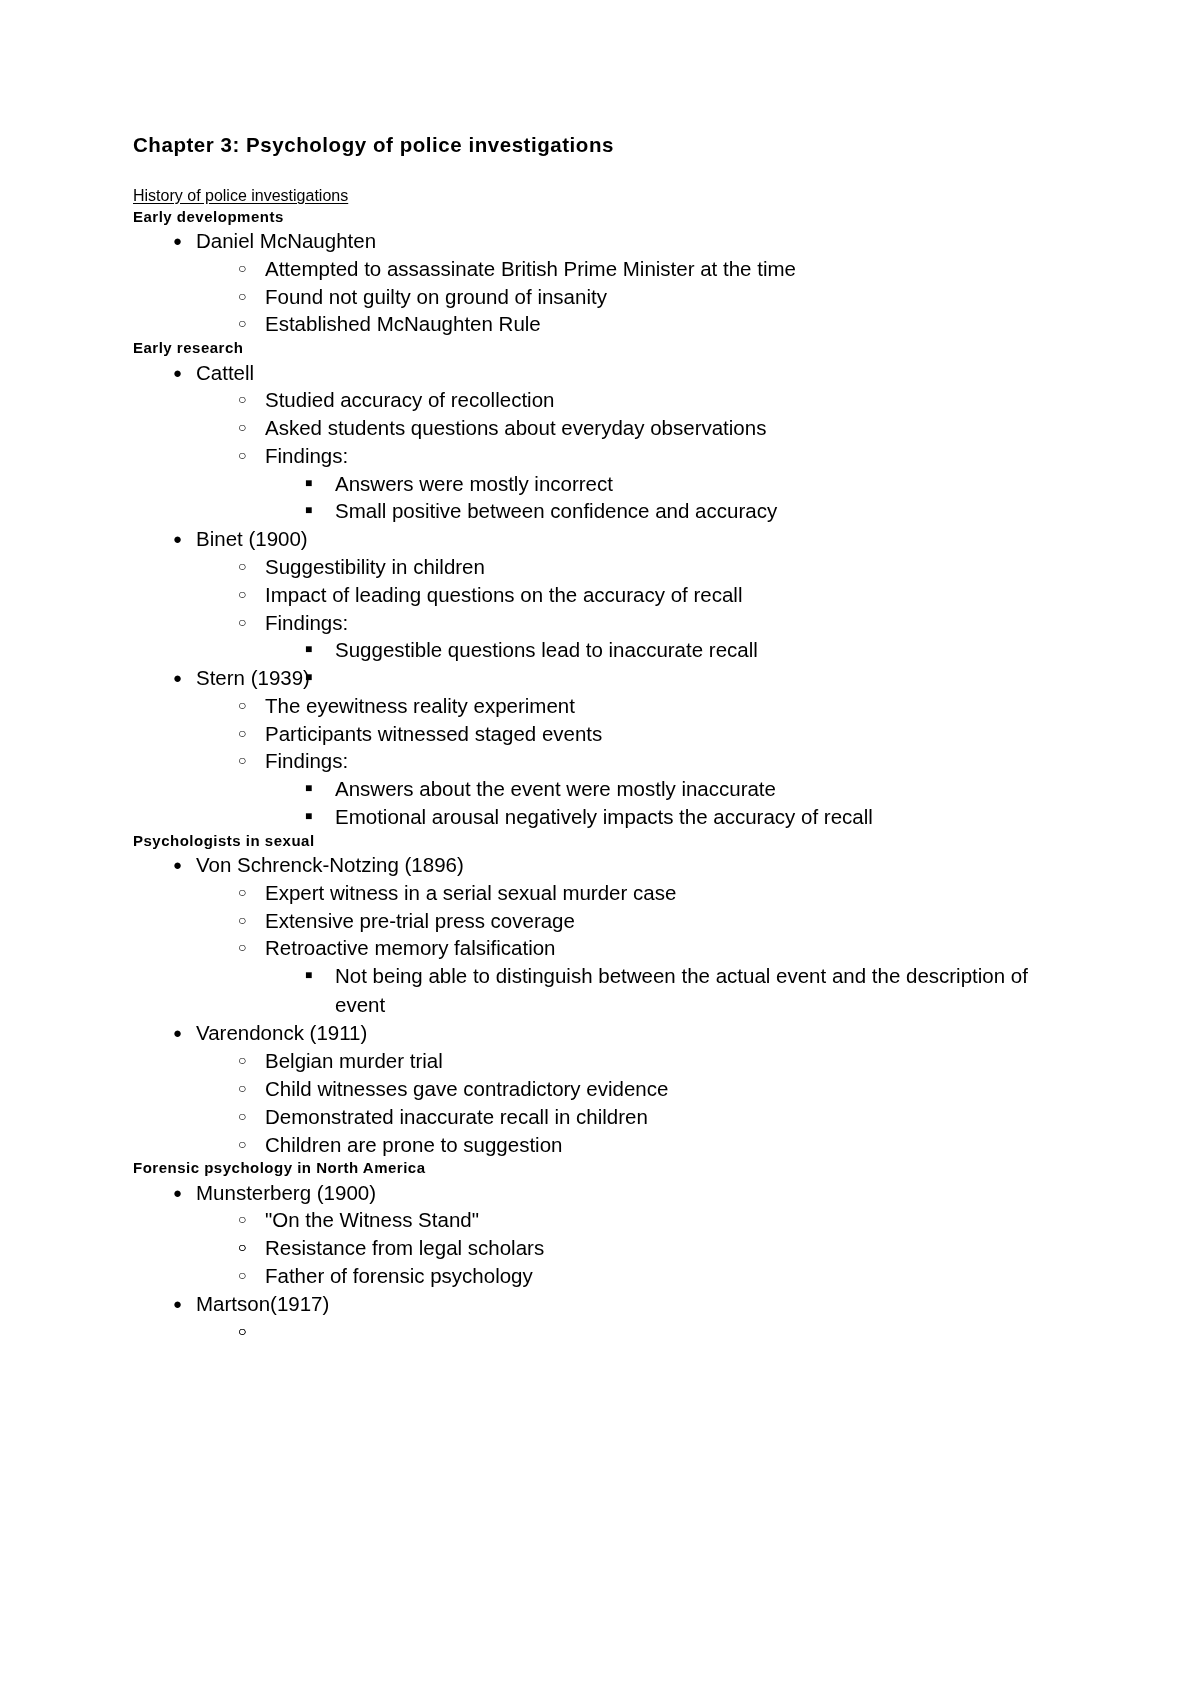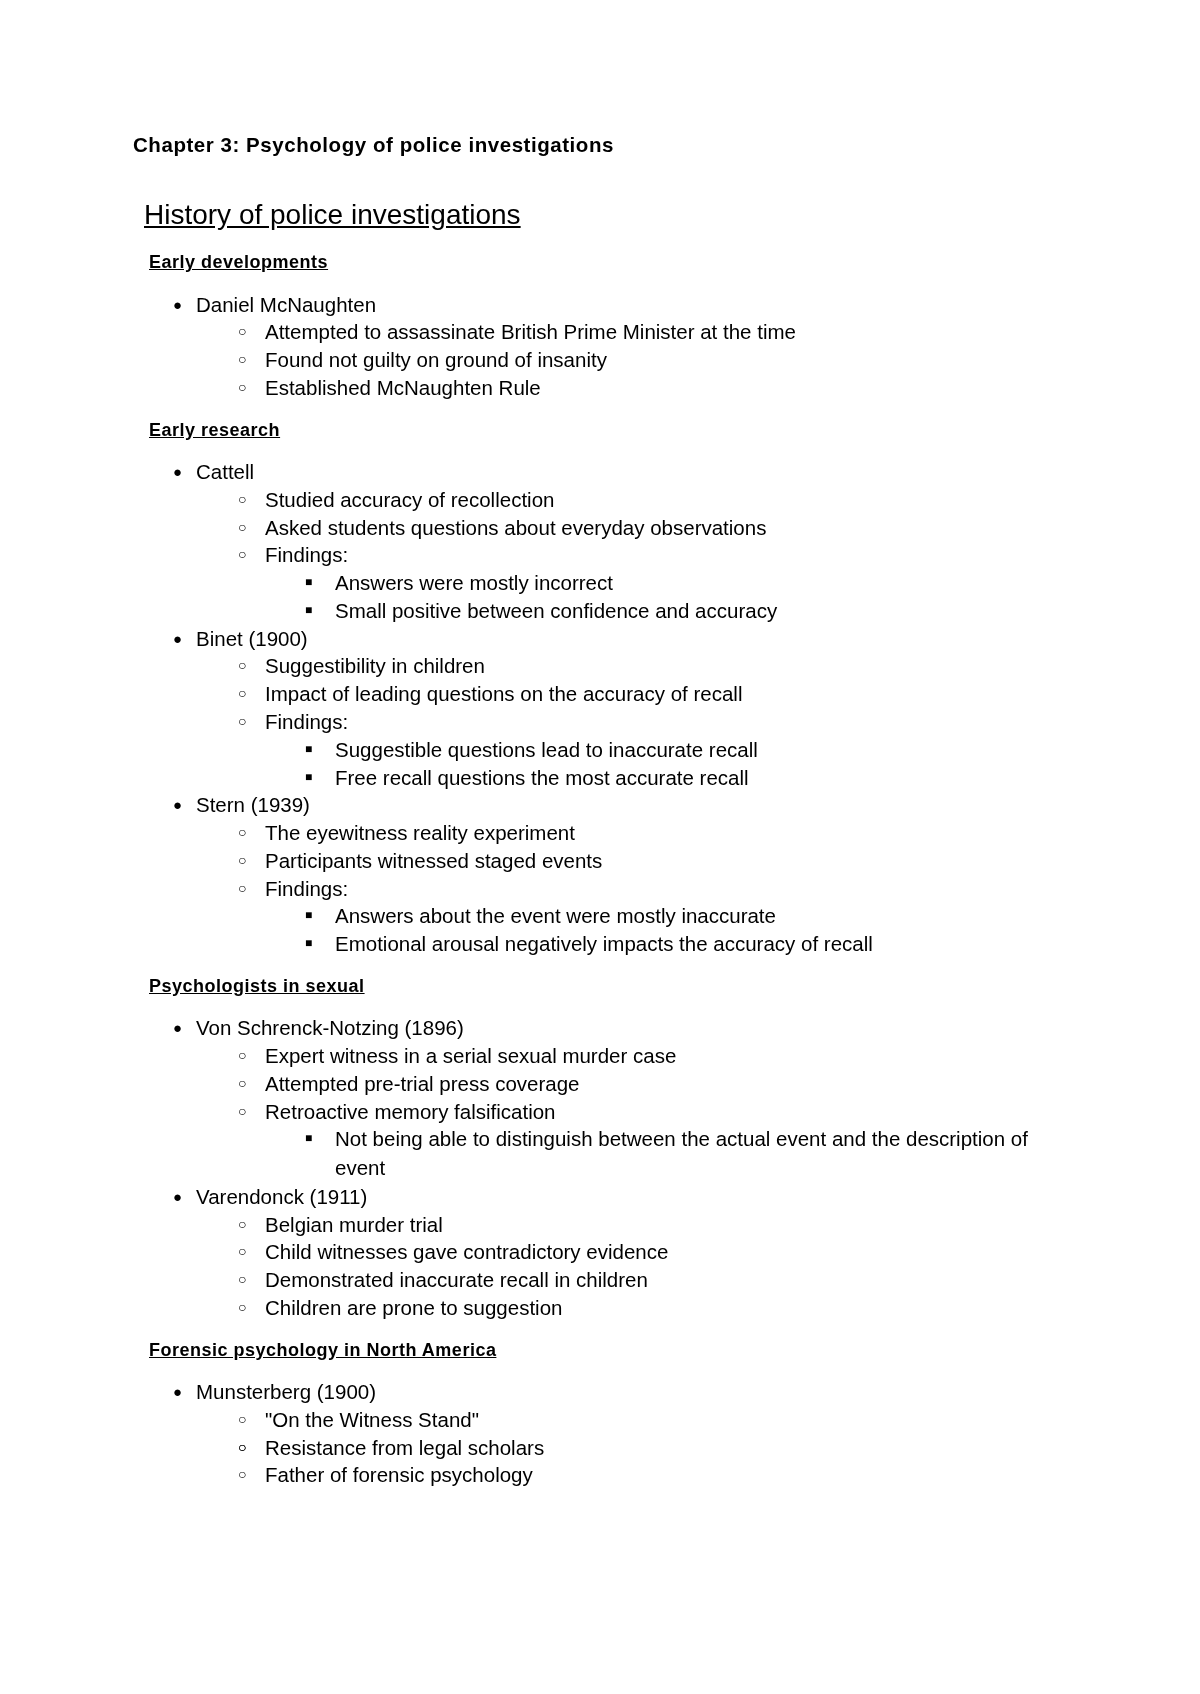--- a/index.html
+++ b/index.html
@@ -34,38 +34,37 @@
     font-weight: bold;
     letter-spacing: 0.55px;
     line-height: 1.32;
     margin: 0 0 0 0;
     white-space: pre;
   }
   .gap-after-title { height: 27px; }
 
   
   .section-underline {
-    font-size: 28px;
+    font-size: 16px;
     font-weight: normal;
     line-height: 1.36;
     text-decoration: underline;
     text-underline-offset: 2px;
-    margin: 11px;
+    margin: 0;
     white-space: pre;
   }
 
   
   .section-bold {
-    font-size: 18px;
+    font-size: 15px;
     font-weight: bold;
     letter-spacing: 0.5px;
     line-height: 1.36;
-    margin: 16px;
+    margin: 0;
     white-space: pre;
-    text-decoration: underline;
   }
 
   
   ul.lvl {
     list-style: none;
     margin: 0;
     padding: 0;
   }
   li.item {
     position: relative;
@@ -202,21 +201,20 @@
                 <span class="btext">Findings:</span>
               </li>
               <li style="list-style: none;">
                 <ul class="lvl">
                   <li class="item l3">
                     <span class="bullet">■</span>
                     <span class="btext">Suggestible questions lead to inaccurate recall</span>
                   </li>
                   <li class="item l3">
                     <span class="bullet">■</span>
-                    <span class="btext">Free recall questions the most accurate recall</span>
                   </li>
                 </ul>
               </li>
             </ul>
           </li>
           <li class="item l1">
             <span class="bullet">●</span>
             <span class="btext">Stern (1939)</span>
           </li>
           <li style="list-style: none;">
@@ -255,21 +253,21 @@
             <span class="btext">Von Schrenck-Notzing (1896)</span>
           </li>
           <li style="list-style: none;">
             <ul class="lvl">
               <li class="item l2">
                 <span class="bullet">○</span>
                 <span class="btext">Expert witness in a serial sexual murder case</span>
               </li>
               <li class="item l2">
                 <span class="bullet">○</span>
-                <span class="btext">Attempted pre-trial press coverage</span>
+                <span class="btext">Extensive pre-trial press coverage</span>
               </li>
               <li class="item l2">
                 <span class="bullet">○</span>
                 <span class="btext">Retroactive memory falsification</span>
               </li>
               <li style="list-style: none;">
                 <ul class="lvl">
                   <li class="item l3 wrap">
                     <span class="bullet">■</span>
                     <span class="btext">Not being able to distinguish between the actual event and the description of event</span>

